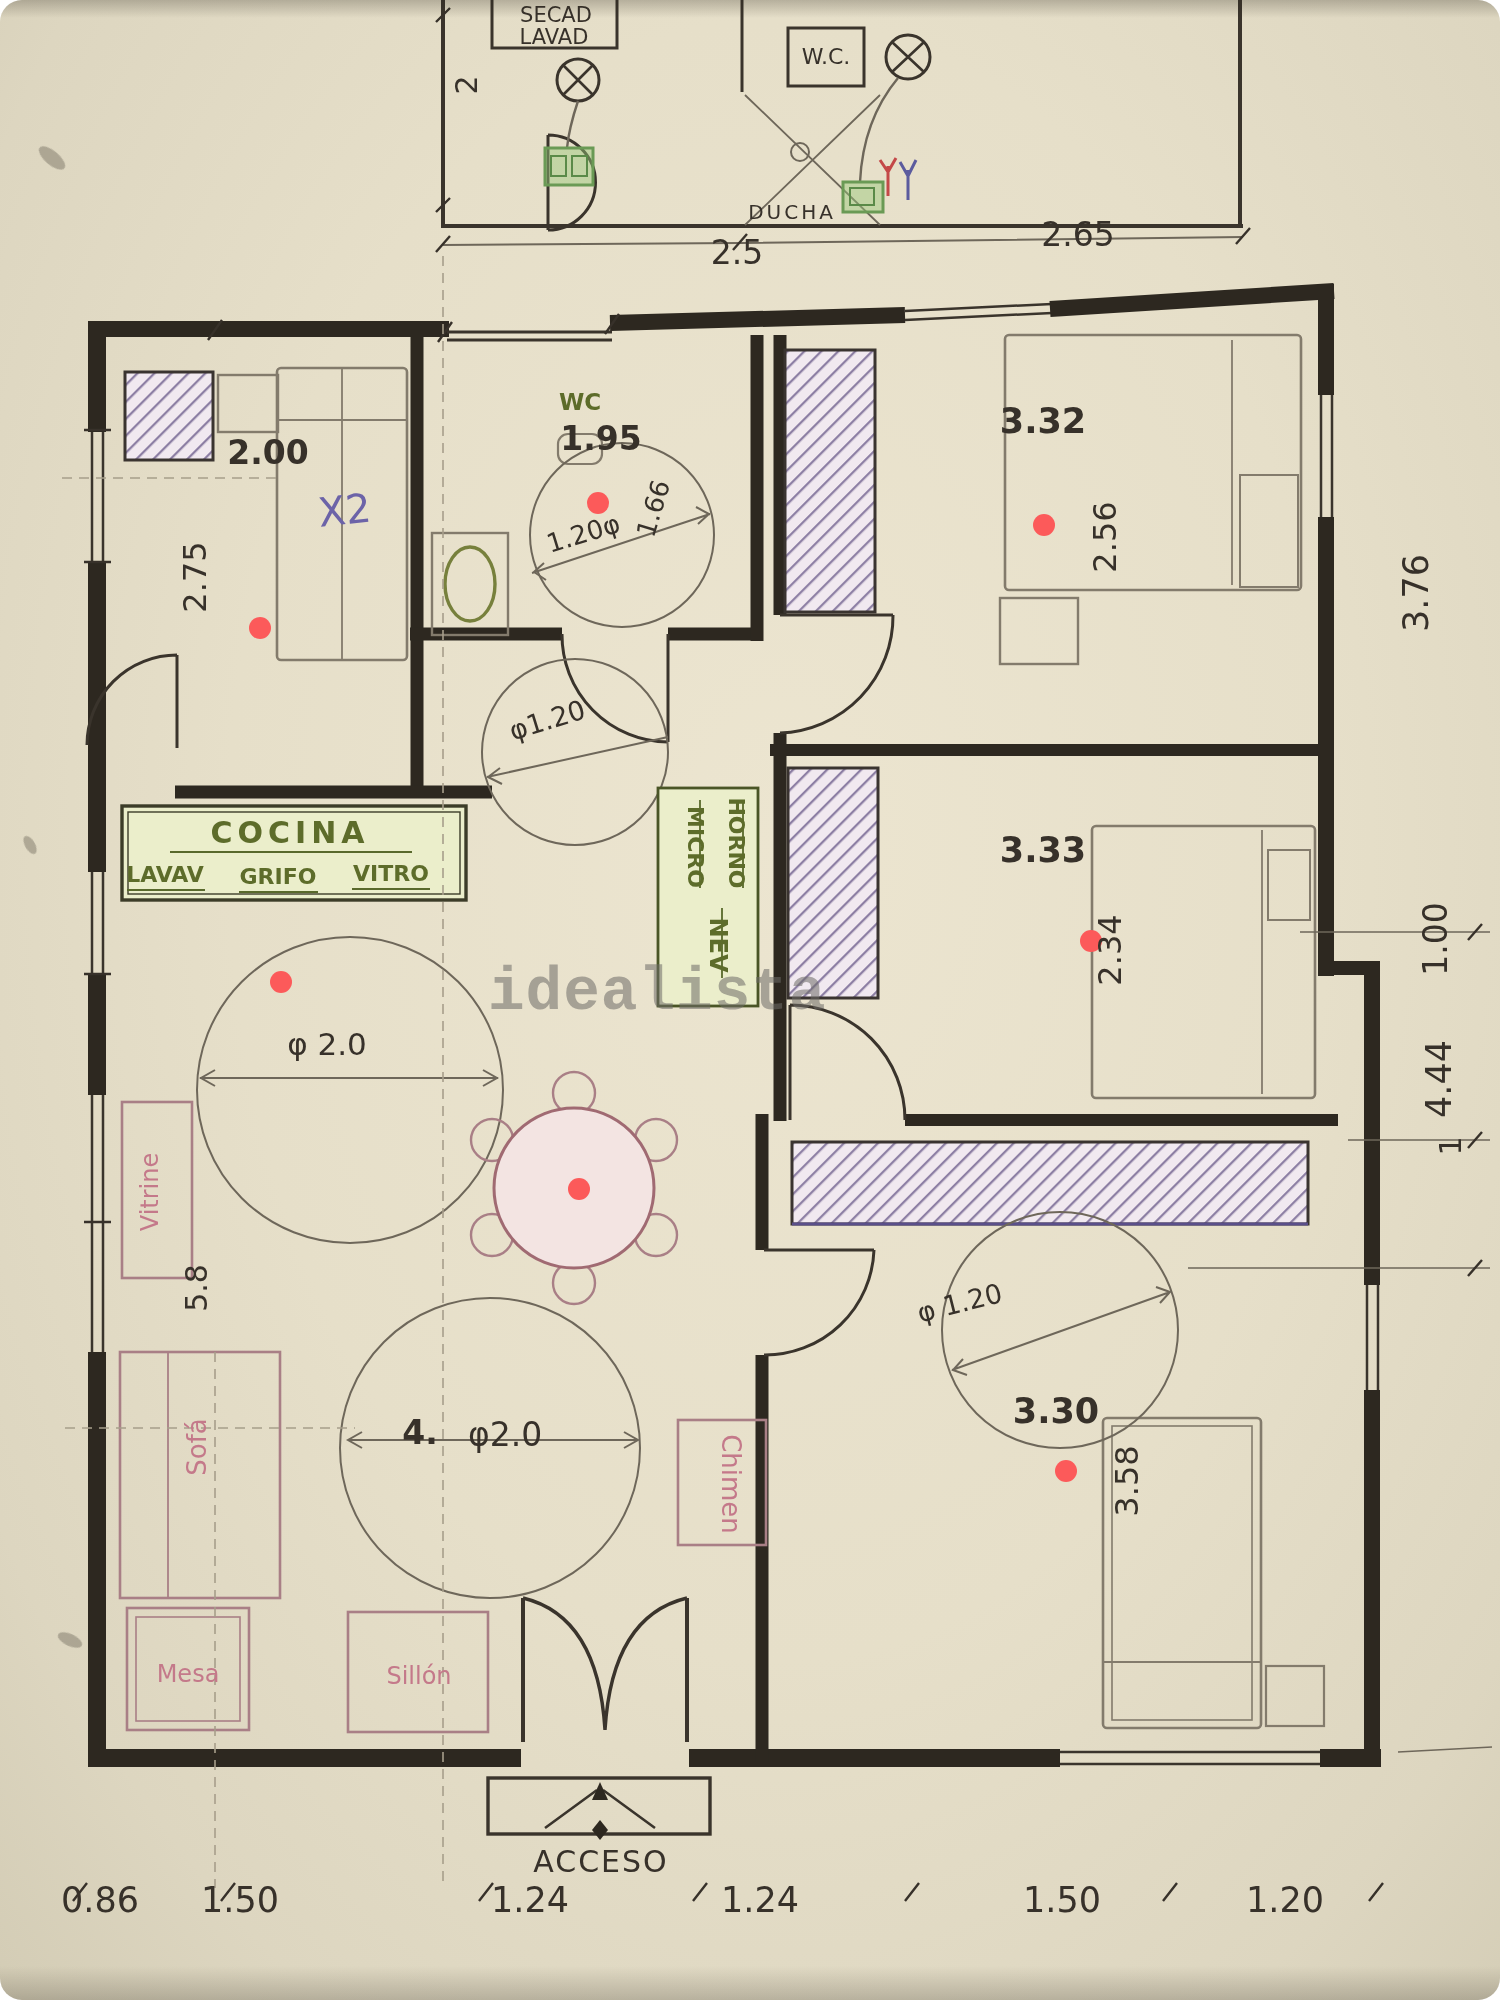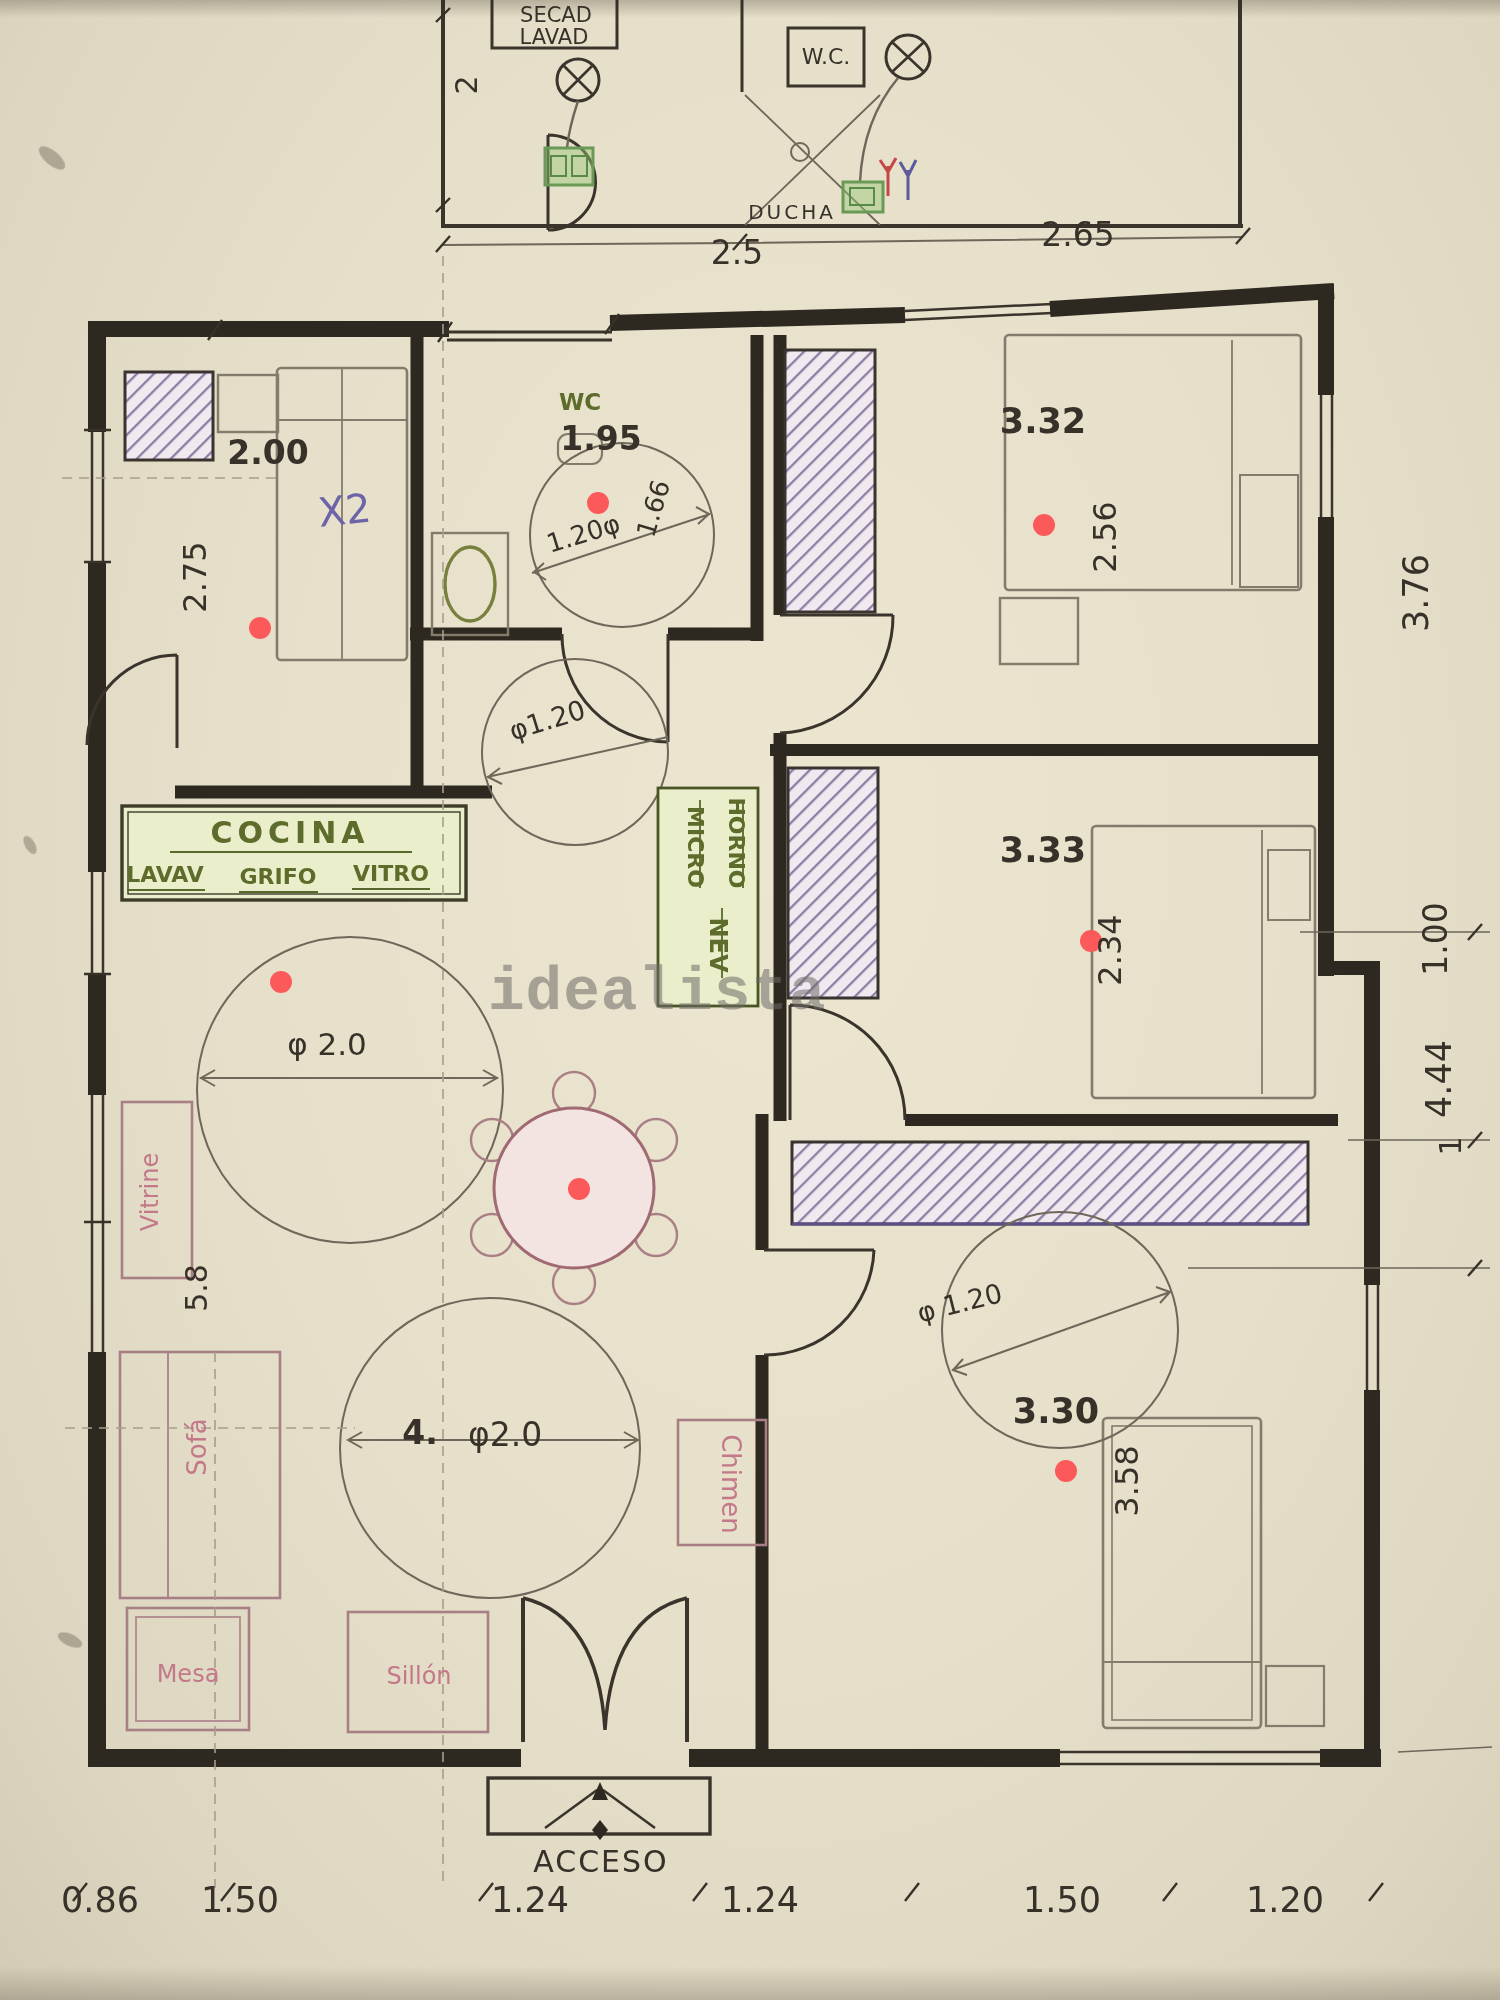--- a/index.html
+++ b/index.html
@@ -1,18 +1,18 @@
 <!DOCTYPE html>
 <html><head>
 <meta charset="utf-8">
 <style>
   html,body{margin:0;padding:0;}
   .page{position:relative;width:1500px;height:2000px;overflow:hidden;
     background:radial-gradient(ellipse at 52% 42%, #ece5d0 0%, #e6dfc9 50%, #ddd6c0 82%, #d3ccb5 100%);
-    font-family:"DejaVu Sans", sans-serif;}
+    font-family:"DejaVu Sans", sans-serif;border-radius:22px;}
   .shade-top{position:absolute;left:0;top:0;width:100%;height:18px;
     background:linear-gradient(rgba(40,35,25,.25), rgba(40,35,25,0));}
   .shade-bottom{position:absolute;left:0;bottom:0;width:100%;height:34px;
     background:linear-gradient(rgba(40,35,25,0), rgba(40,35,25,.22));}
   svg{position:absolute;left:0;top:0;}
   svg text{font-family:"DejaVu Sans", sans-serif;}
   .wall{stroke:#2d2820;fill:none;}
   .thin{stroke:#3a342c;fill:none;}
   .pencil{stroke:#6e675a;fill:none;}
   .furn{stroke:#837b6c;fill:none;}

